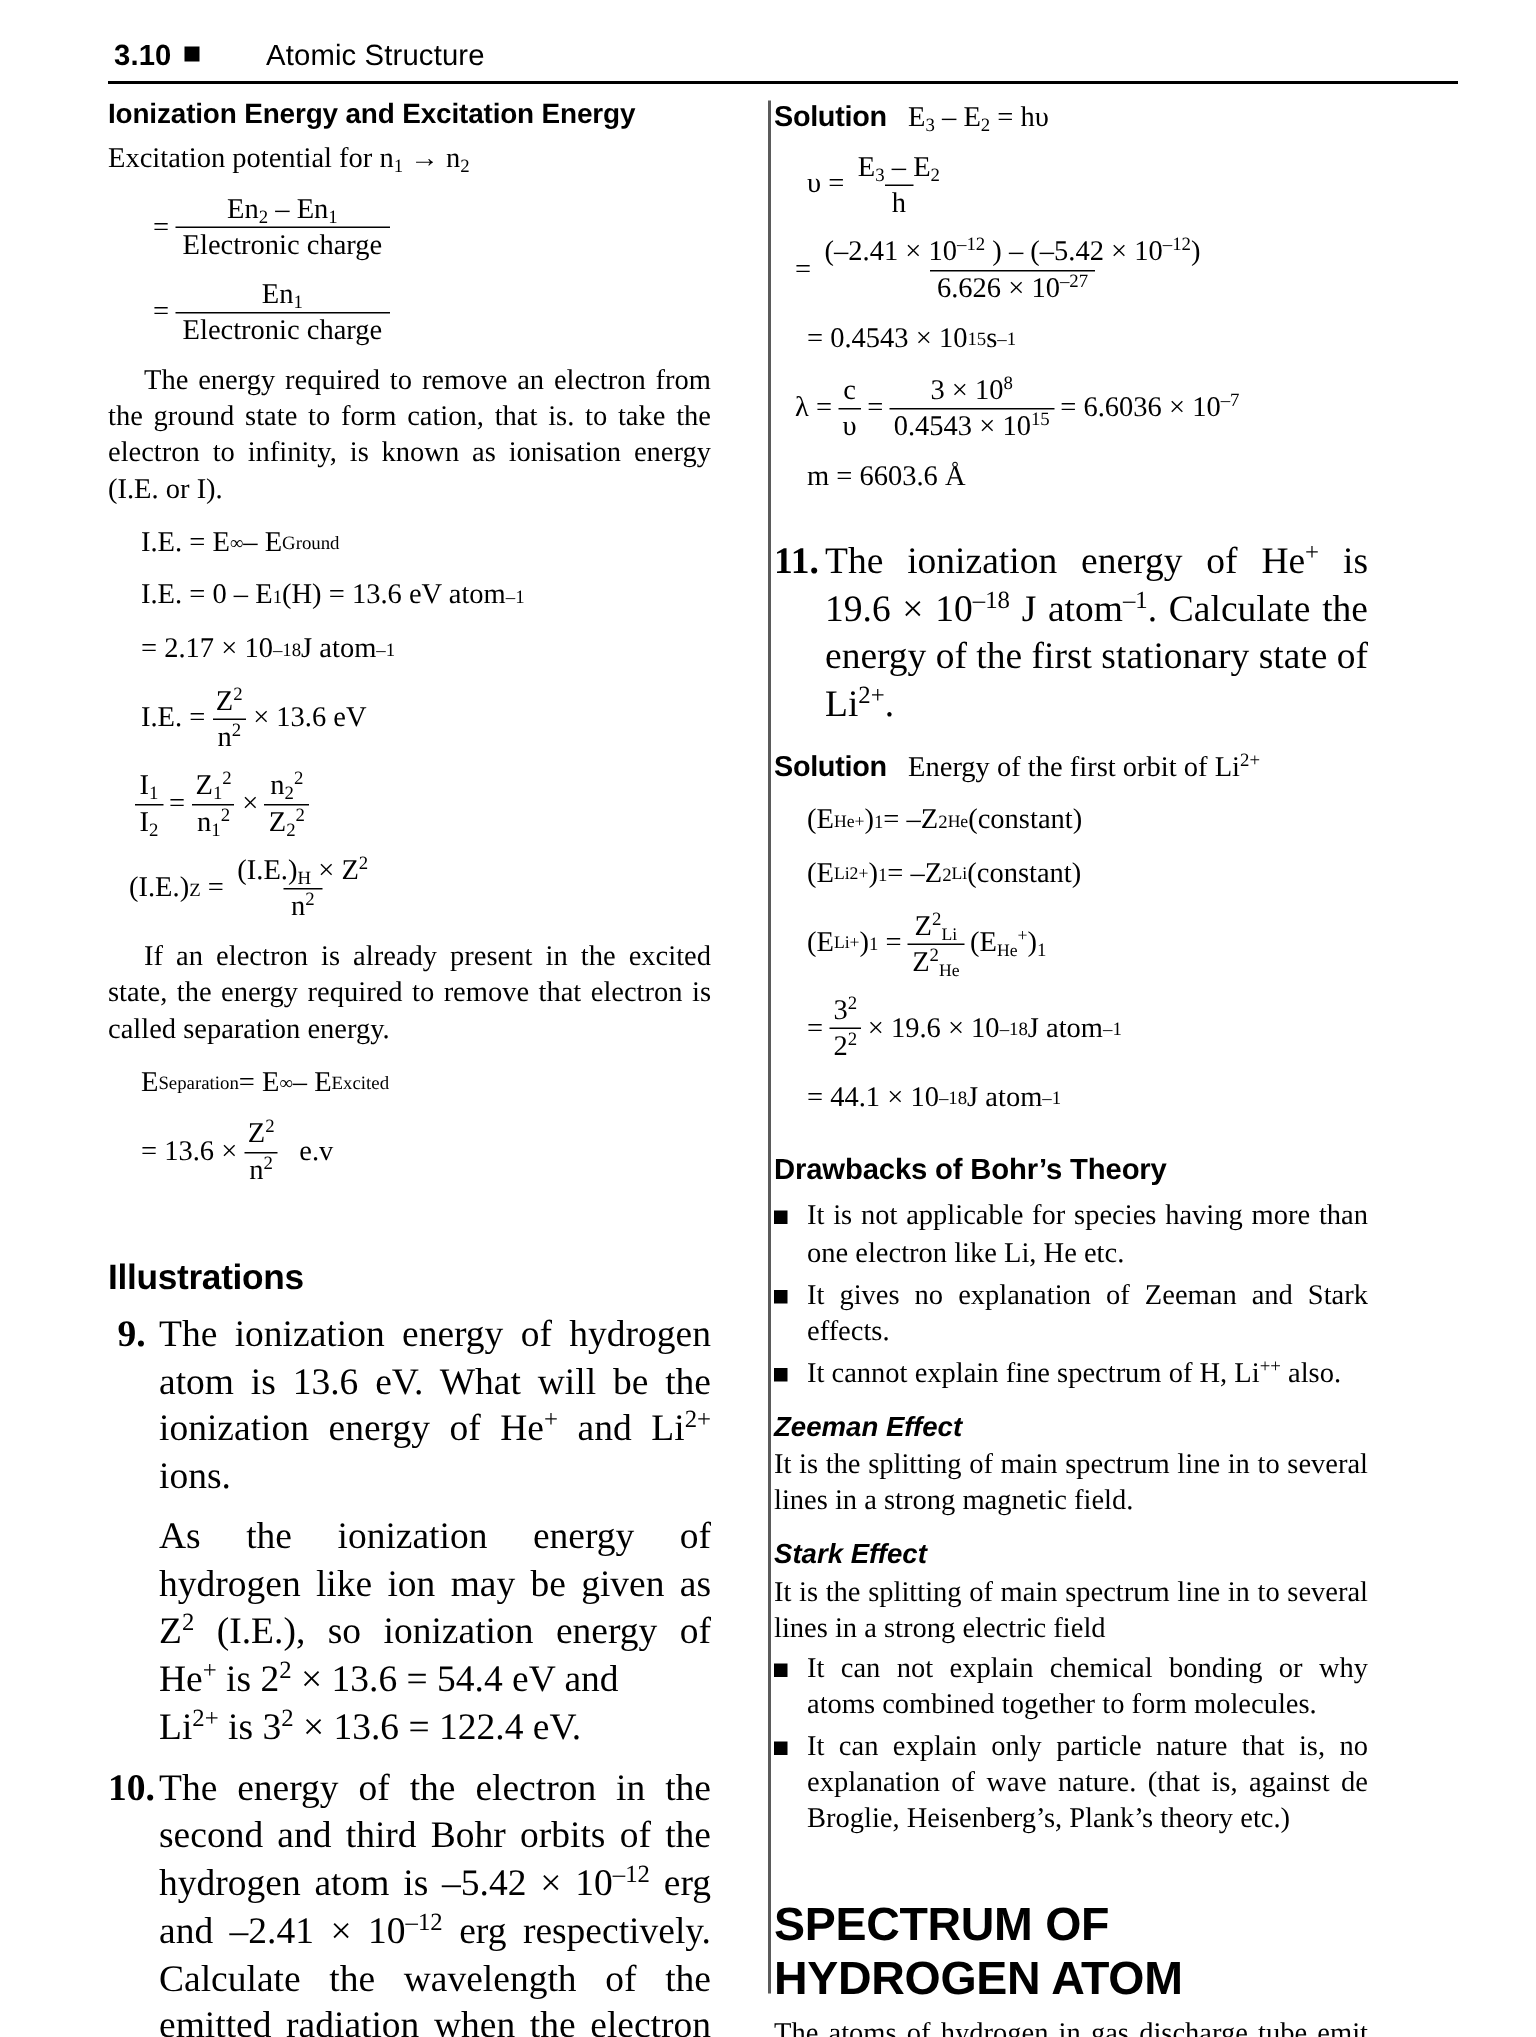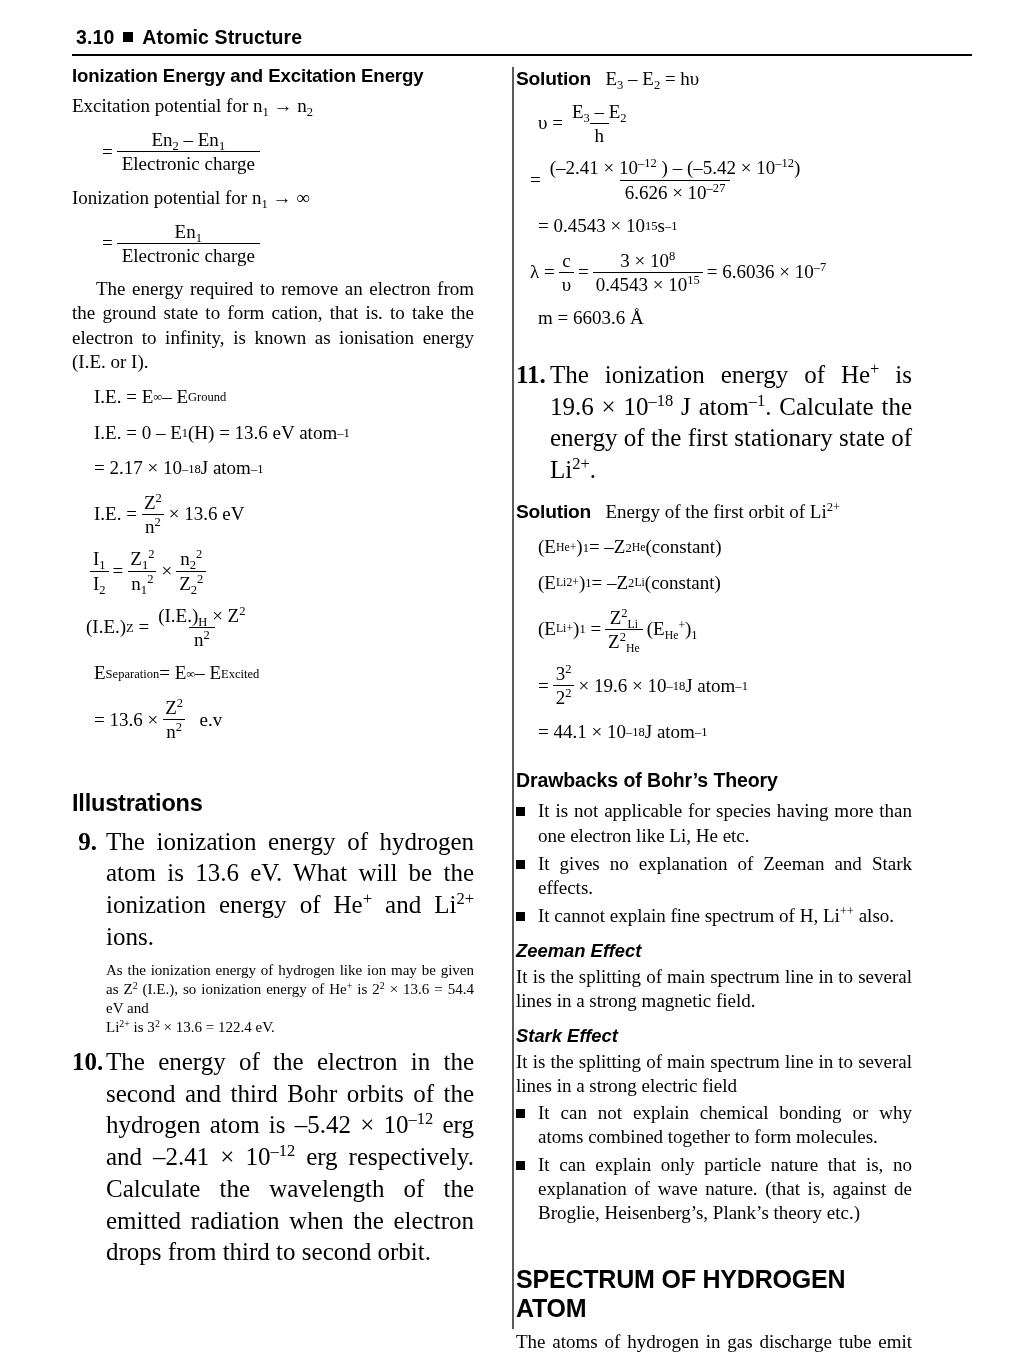--- a/index.html
+++ b/index.html
@@ -40,21 +40,22 @@
   }
   .runhead .sqm {
     display: inline-block;
     width: 10px;
     height: 10px;
     background: #000;
     position: relative;
     top: -2px;
   }
   .runhead .chaptitle {
-    font-weight: bold;
+    font-weight: normal;
+    margin-left: 35px;
   }
   .headrule {
     border-top: 2.1px solid #000;
     margin-top: 5px;
     margin-left: 0px;
     margin-right: -10px;
   }
 
   
   .cols {
@@ -172,21 +173,21 @@
   .solblock {
     font-size: 19px;
     line-height: 1.27;
     margin: 9px 0 3px 0;
     text-align: justify;
     text-justify: inter-word;
   }
   .solblock.noj { text-align: left; }
 
   .subpara {
-    font-size: 15px;
+    font-size: 25px;
     line-height: 1.27;
     margin: 8px 0 4px 0;
     padding-left: 34px;
     text-align: justify;
     text-justify: inter-word;
   }
   .subpara .lastline { text-align: left; }
 
   
   ul.bl {
@@ -250,25 +251,20 @@
         <span class="frac">
           <span class="num">
             <span>En</span><sub>2</sub>
             <span>–</span>
             <span>En</span><sub>1</sub>
           </span>
           <span class="den">Electronic charge</span>
         </span>
       </div>
 
-      <p class="t noj">
-        <span>Ionization potential for n</span><sub>1</sub>
-        <span>→</span>
-        <span>∞</span>
-      </p>
 
       <div class="eq">
         <span>=</span>
         <span class="frac">
           <span class="num"><span>En</span><sub>1</sub></span>
           <span class="den">Electronic charge</span>
         </span>
       </div>
 
       <p class="t ind">The energy required to remove an electron from the ground state to form cation, that is. to take the electron to infinity, is known as ionisation energy (I.E. or I).</p>
@@ -322,20 +318,21 @@
 
       <div class="eq pl14">
         <span>(I.E.)</span><sub>Z</sub>
         &nbsp;<span>=</span>
         <span class="frac">
           <span class="num"><span>(I.E.)</span><sub>H</sub><span> × Z</span><sup>2</sup></span>
           <span class="den"><span>n</span><sup>2</sup></span>
         </span>
       </div>
 
+      <p class="t ind">If an electron is already present in the excited state, the energy required to remove that electron is called separation energy.</p>
 
       <div class="eq pl22">
         <span>E</span>
           <sub>Separation</sub>
           <span>= E</span>
           <sub>∞</sub>
           <span> – E</span>
           <sub>Excited</sub>
       </div>
 
@@ -529,18 +526,18 @@
         <li>
           <span class="bullet">
               <i></i>
             </span>
           <span class="txt">It can explain only particle nature that is, no explanation of wave nature. (that is, against de Broglie, Heisenberg’s, Plank’s theory etc.)</span>
         </li>
       </ul>
 
       <div class="sp20"></div>
 
-      <h2 class="h-big" style="font-size:25px; margin-bottom:7px;">SPECTRUM OF HYDROGEN ATOM</h2>
+      <h2 class="h-big" style="font-size:31px; margin-bottom:7px;">SPECTRUM OF HYDROGEN ATOM</h2>
       <p class="t">The atoms of hydrogen in gas discharge tube emit radiations whose spectrum shows line characteristics (line spectra) and lies in the infra red, visible and ultraviolet region of the electromagnetic spectrum.</p>
 
     </div>
   </div>
 </div>
 
 </body></html>

